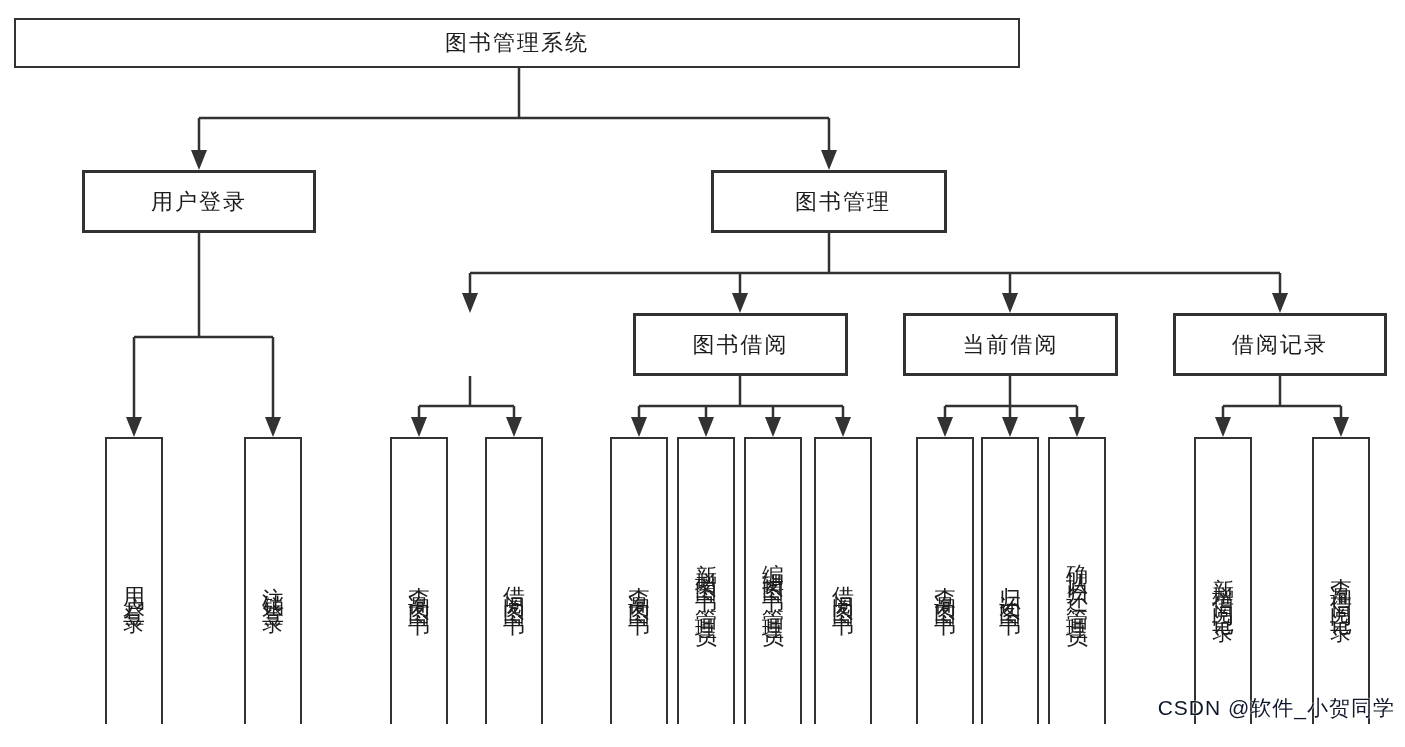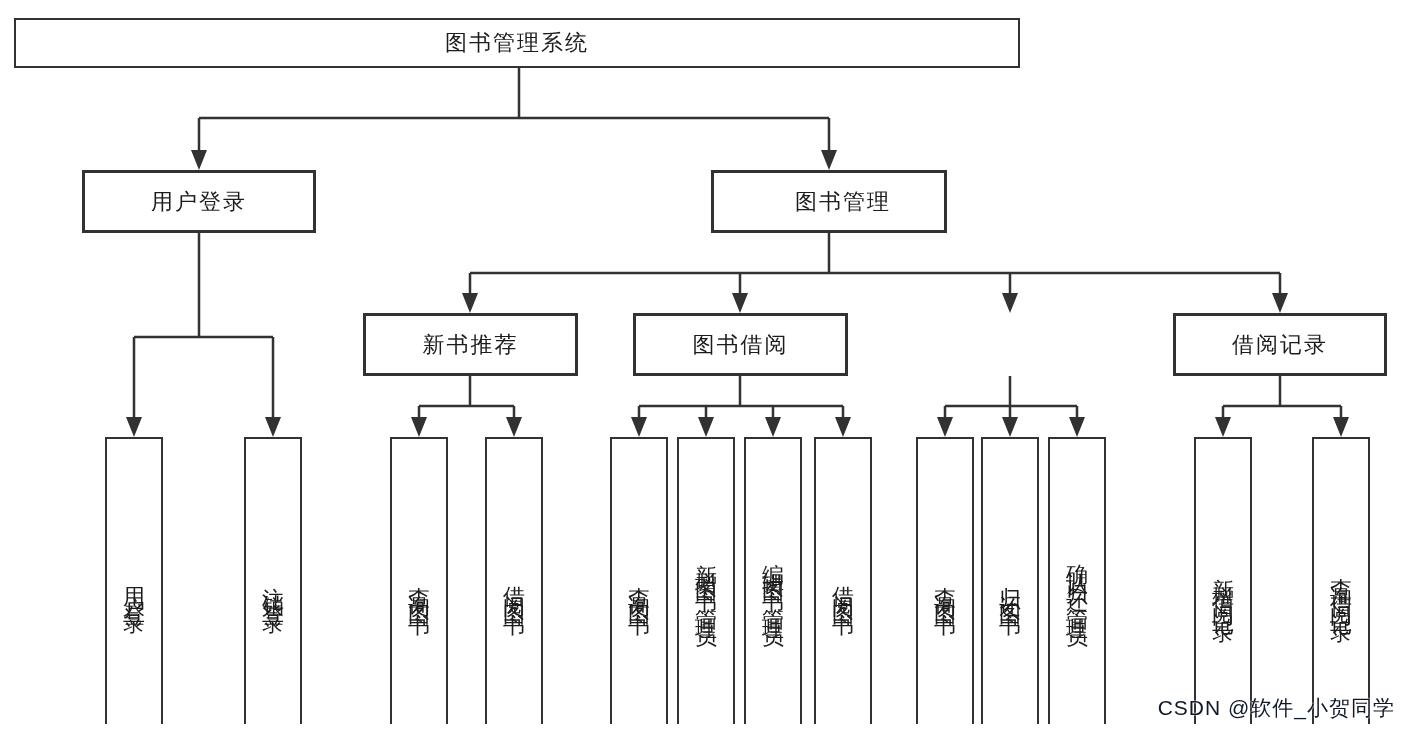--- a/index.html
+++ b/index.html
@@ -121,25 +121,25 @@
     <span class="hlabel">图书管理系统</span>
   </div>
 
   <div class="node branch-box" style="left:82px; width:234px;">
     <span class="hlabel">用户登录</span>
   </div>
   <div class="node branch-box" style="left:711px; width:236px;padding-left:28px;">
     <span class="hlabel">图书管理</span>
   </div>
 
-  <div class="node group-box" style="left:363px; width:215px;">
-    <span class="hlabel">新书推荐</span>
-  </div>
   <div class="node group-box" style="left:633px; width:215px;">
     <span class="hlabel">图书借阅</span>
+  </div>
+  <div class="node group-box" style="left:903px; width:215px;">
+    <span class="hlabel">当前借阅</span>
   </div>
   <div class="node group-box" style="left:1173px; width:214px;">
     <span class="hlabel">借阅记录</span>
   </div>
 
   <div class="node leaf" style="left:105px;">
     <span class="vlabel">用户登录</span>
   </div>
   <div class="node leaf" style="left:244px;">
     <span class="vlabel">注销登录</span>

